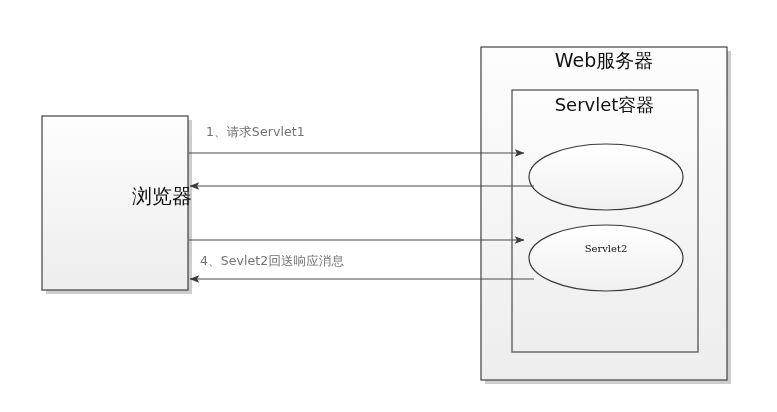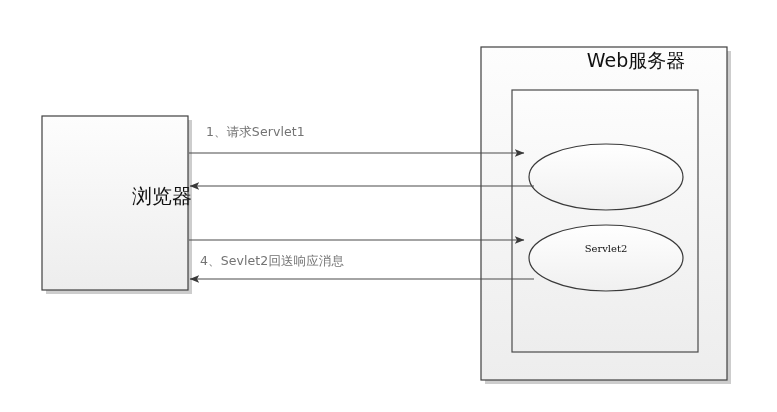--- a/index.html
+++ b/index.html
@@ -50,21 +50,20 @@
 
   
   #server-title {
     left: 481px;
     top: 51px;
     width: 246px;
     text-align: center;
     font-size: 19px;
     font-family: "DejaVu Sans", "Liberation Sans", sans-serif;
     color: #111111;
-    margin-left: 32px;
   }
   #container-title {
     left: 512px;
     top: 96px;
     width: 185px;
     text-align: center;
     font-size: 18px;
     font-family: "DejaVu Sans", "Liberation Sans", sans-serif;
     color: #111111;
   }
@@ -148,20 +147,21 @@
 
     <line x1="189" y1="240" x2="524" y2="240" stroke="#4a4a4a" stroke-width="1.15" marker-end="url(#arrowR)"></line>
 
     <line x1="534" y1="279" x2="190" y2="279" stroke="#4a4a4a" stroke-width="1.15" marker-end="url(#arrowL)"></line>
   </svg>
 
   <div class="lbl" id="browser-label">浏览器</div>
 
   <div class="lbl" id="server-title">Web服务器</div>
 
+  <div class="lbl" id="container-title">Servlet容器</div>
 
   <div class="ellipse-text" id="servlet1-text">
   </div>
 
   <div class="ellipse-text" id="servlet2-text">
     <div>Servlet2</div>
   </div>
 
   <div class="arrow-label" id="arrow-label-1">1、请求Servlet1</div>
 

